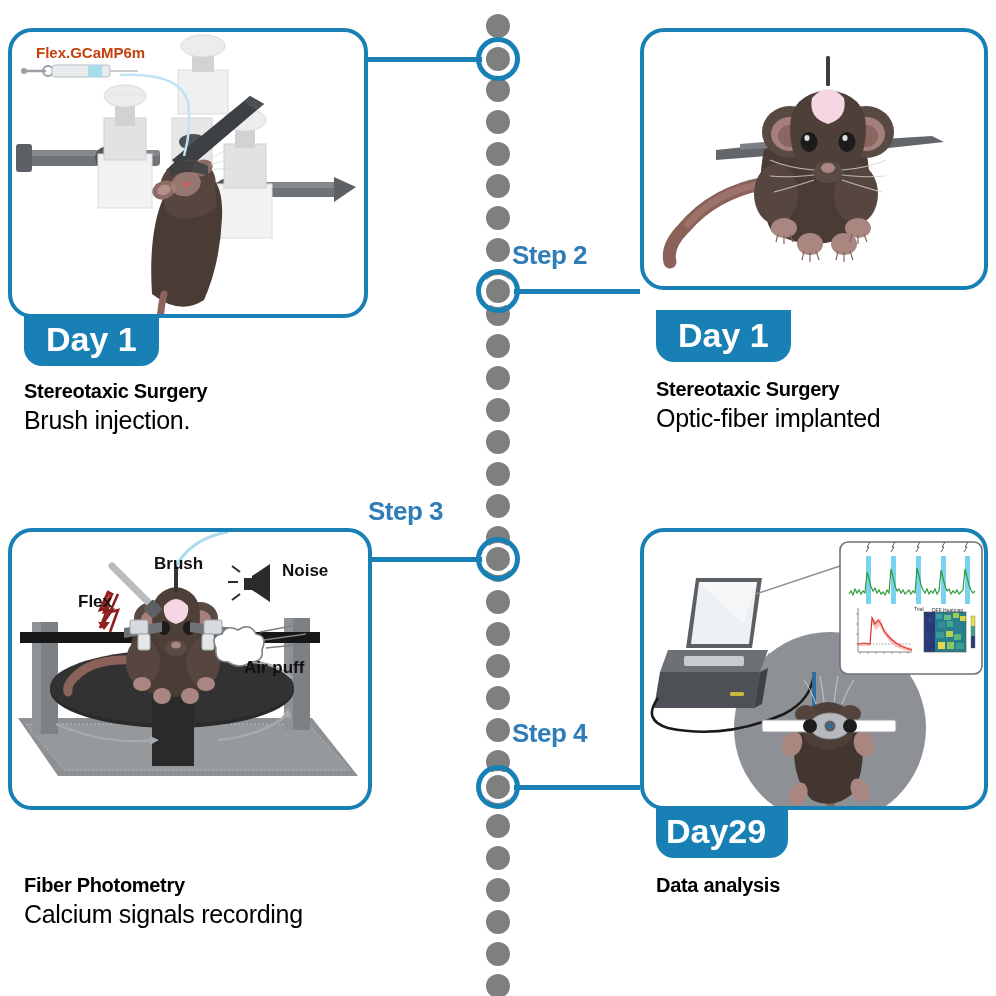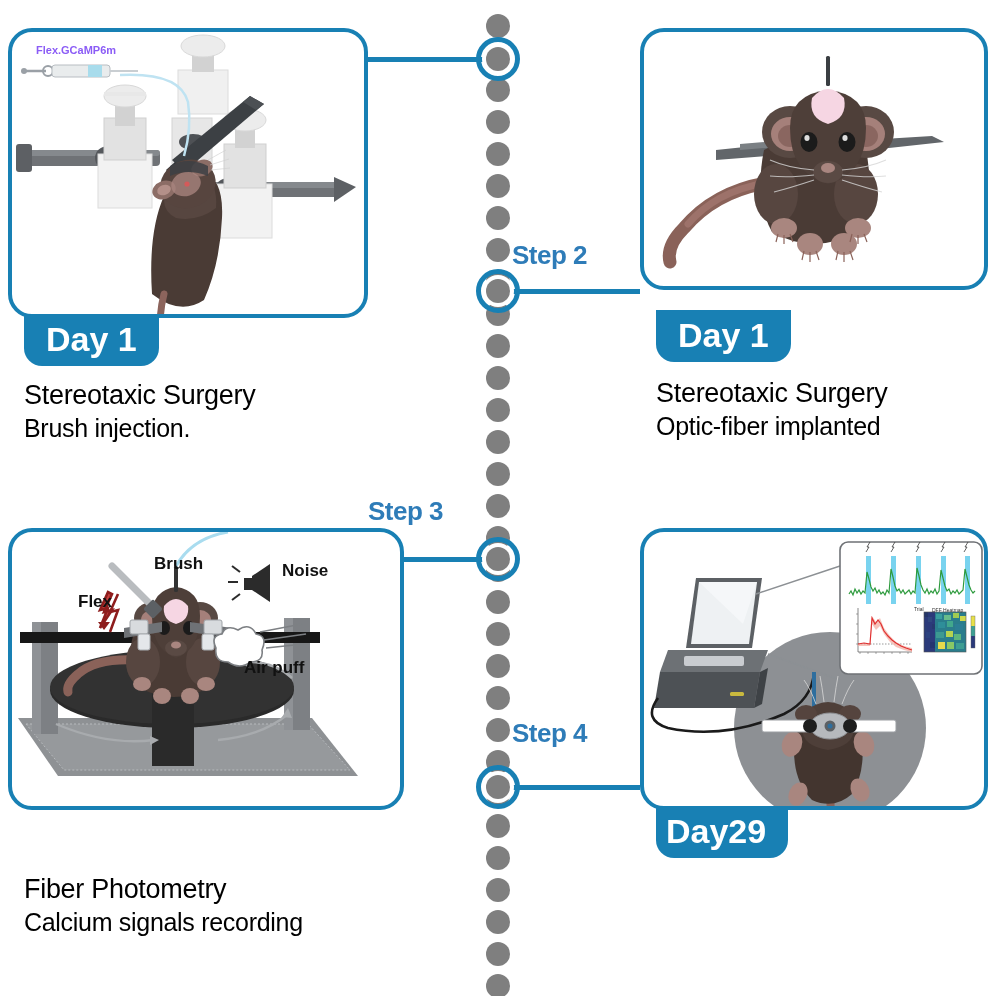--- a/index.html
+++ b/index.html
@@ -90,38 +90,38 @@
     white-space: nowrap;
     letter-spacing: 0px;
   }
   .caption {
     position: absolute;
     color: #000000;
     white-space: nowrap;
   }
   .caption .t1 {
     display: block;
-    font-size: 27px;
-    font-weight: normal;
+    font-size: 20px;
+    font-weight: bold;
     letter-spacing: -0.3px;
     margin-bottom: 3px;
   }
   .caption .t2 {
     display: block;
     font-size: 25px;
     font-weight: normal;
     letter-spacing: -0.3px;
   }
 
   
   .p1-label {
     position: absolute;
-    font-size: 11px;
+    font-size: 15px;
     font-weight: bold;
-    color: #8b5cf6;
+    color: #c2410c;
     white-space: nowrap;
   }
   .art { position: absolute; left:0; top:0; }
 
   
   .stim {
     position: absolute;
     font-size: 17px;
     font-weight: bold;
     color: #111;
@@ -344,21 +344,21 @@
         <path d="M194 219 L192 228 M200 220 L200 230 M206 219 L209 228"></path>
       </g>
     </svg>
   </div>
   <div class="badge" style="left:656px; top:310px;">Day 1</div>
   <div class="caption" style="left:656px; top:378px;">
     <span class="t1">Stereotaxic Surgery</span>
     <span class="t2">Optic-fiber implanted</span>
   </div>
 
-  <div class="card" style="left:8px; top:528px; width:396px; height:282px;">
+  <div class="card" style="left:8px; top:528px; width:364px; height:282px;">
     <svg class="art" width="352" height="274" viewBox="0 0 352 274">
 
       <path d="M6 186 L300 186 L346 244 L46 244 Z" fill="#8e9194"></path>
       <path d="M14 192 L296 192 L338 238 L52 238 Z" fill="#96999c" stroke="#b6b9bc" stroke-dasharray="2 2"></path>
 
       <rect x="20" y="90" width="26" height="112" fill="#7d8084"></rect>
       <rect x="20" y="90" width="9" height="112" fill="#8f9296"></rect>
       <rect x="272" y="86" width="26" height="112" fill="#7d8084"></rect>
       <rect x="272" y="86" width="9" height="112" fill="#8f9296"></rect>
 
@@ -597,14 +597,17 @@
           <rect x="327" y="104" width="4" height="12" fill="#2b3a7a"></rect>
           <rect x="327" y="84" width="4" height="32" fill="none" stroke="#666" stroke-width="0.4"></rect>
         </g>
       </g>
     </svg>
 
     <div class="inset-title" style="left:288px; top:75px;">DFF Heatmap</div>
     <div class="inset-title" style="left:270px; top:74px;">Trial</div>
   </div>
   <div class="badge" style="left:656px; top:806px;padding-left:10px;">Day29</div>
+  <div class="caption" style="left:656px; top:874px;">
+    <span class="t1">Data analysis</span>
+  </div>
 
 </div>
 
 </body></html>

